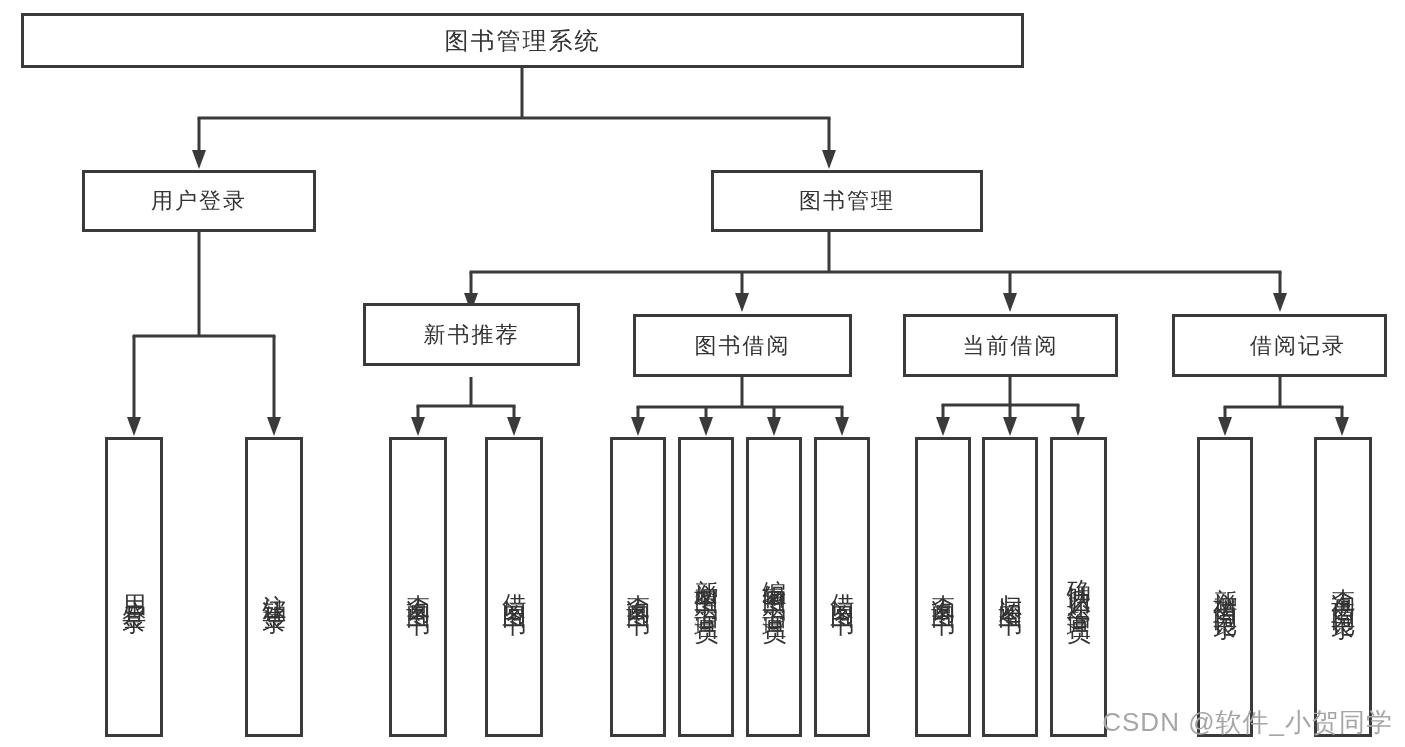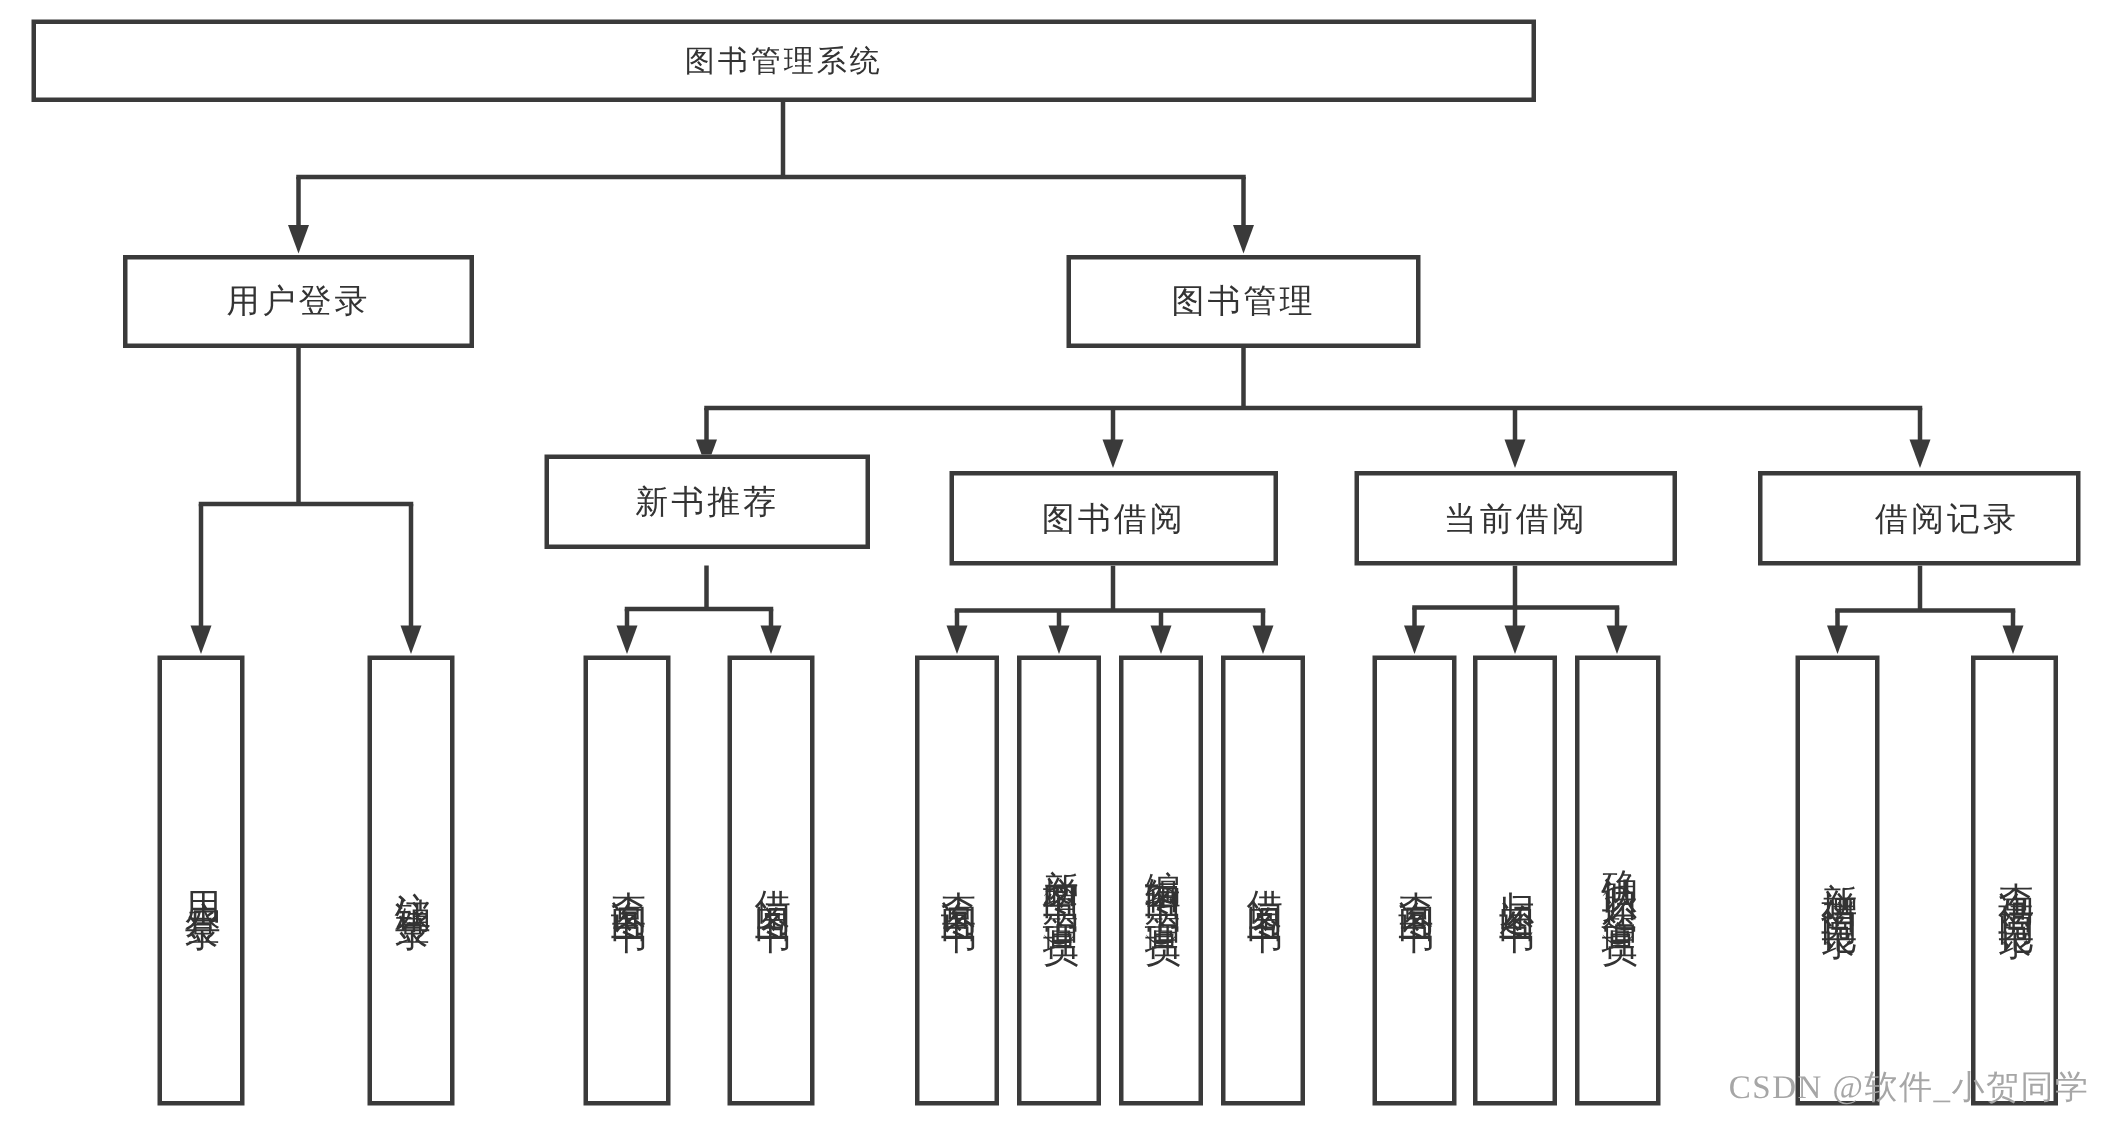--- a/index.html
+++ b/index.html
@@ -23,37 +23,37 @@
     position:absolute;
     box-sizing:border-box;
     border:3px solid var(--line);
     background:#fff;
     display:flex;
     align-items:center;
     justify-content:center;
     color:var(--text);
   }
   .h-box{font-size:22px;letter-spacing:2px;}
-  .root-box{font-size:20px;letter-spacing:2px;}
+  .root-box{font-size:24px;letter-spacing:2px;}
   .v-box span{
     writing-mode:vertical-rl;
     text-orientation:mixed;
     font-size:24px;
     letter-spacing:6px;
     line-height:1.1;
     white-space:nowrap;
   }
   .watermark{
     position:absolute;
     right:12px;
     bottom:7px;
-    font-size:22px;
+    font-size:26px;
     color:var(--wm);
     letter-spacing:1px;
-    font-family:Liberation Serif, serif;
+    font-family:Liberation Sans, sans-serif;
     pointer-events:none;
   }
 </style>
 </head>
 <body>
 
 <div id="canvas">
 
   <svg id="connectors" viewBox="0 0 1405 747" xmlns="http://www.w3.org/2000/svg">
 
@@ -117,21 +117,21 @@
     <polygon class="carrow" points="1335,417 1349,417 1342,436"></polygon>
   </svg>
 
   <div class="box root-box" style="left:21px;top:13px;width:1003px;height:55px;">
     <span>图书管理系统</span>
   </div>
 
   <div class="box h-box" style="left:82px;top:170px;width:234px;height:62px;">
     <span>用户登录</span>
   </div>
-  <div class="box h-box" style="left:711px;top:170px;width:236px;height:62px;">
+  <div class="box h-box" style="left:711px;top:170px;width:272px;height:62px;">
     <span>图书管理</span>
   </div>
 
   <div class="box h-box" style="left:363px;top:303px;width:217px;height:63px;">
     <span>新书推荐</span>
   </div>
   <div class="box h-box" style="left:903px;top:314px;width:215px;height:63px;">
     <span>当前借阅</span>
   </div>
   <div class="box h-box" style="left:633px;top:314px;width:219px;height:63px;">

